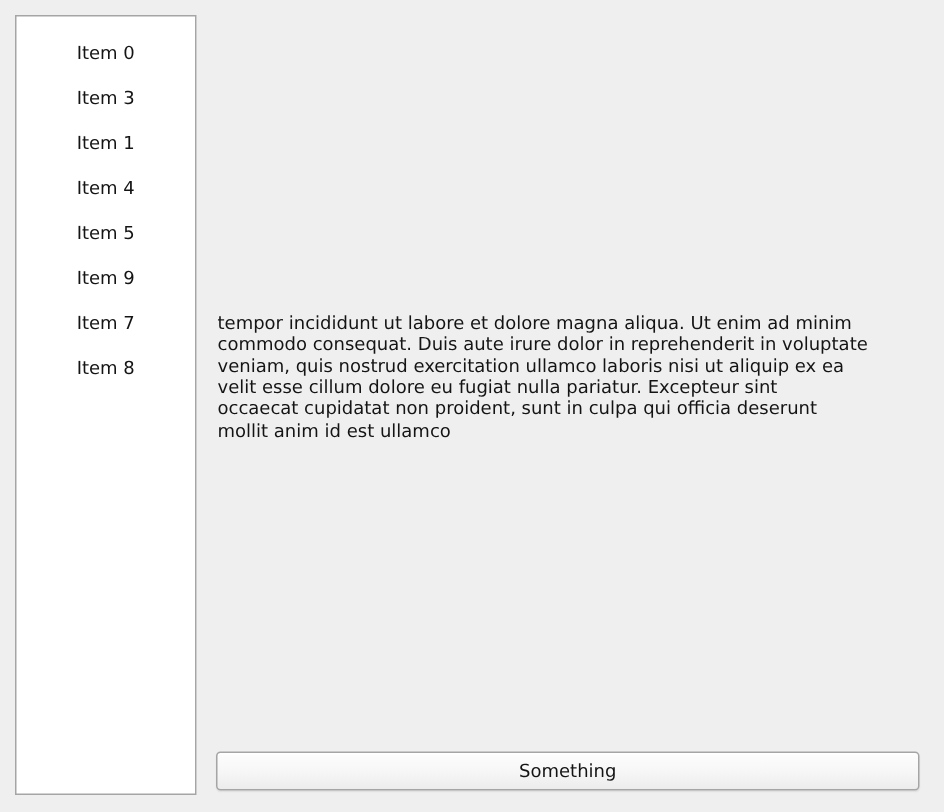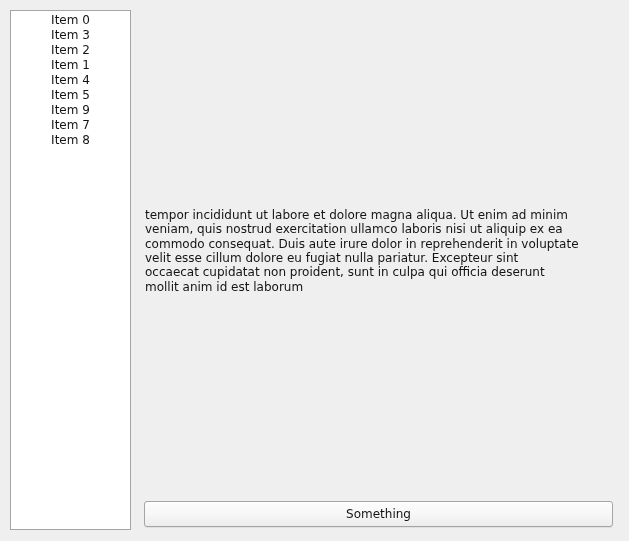--- a/index.html
+++ b/index.html
@@ -30,20 +30,21 @@
     padding-top: 2px;
     overflow: hidden;
   }
   .list-item {
     height: 15px;
     line-height: 15px;
     font-size: 12px;
     text-align: center;
     white-space: nowrap;
     color: var(--text, #141414);
+    margin-top: 15px;
   }
   .paragraph {
     position: absolute;
     left: 145px;
     top: 208px;
     width: 475px;
   }
   .text-line {
     font-size: 12px;
     line-height: 14.33px;
@@ -72,33 +73,32 @@
   }
 </style>
 </head>
 <body>
 
 <div class="window">
 
   <div class="listbox">
       <div class="list-item">Item 0</div>
       <div class="list-item">Item 3</div>
-      <div class="list-item">Item 2</div>
       <div class="list-item">Item 1</div>
       <div class="list-item">Item 4</div>
       <div class="list-item">Item 5</div>
       <div class="list-item">Item 9</div>
       <div class="list-item">Item 7</div>
       <div class="list-item">Item 8</div>
     </div>
 
   <div class="paragraph">
       <div class="text-line">tempor incididunt ut labore et dolore magna aliqua. Ut enim ad minim</div>
+      <div class="text-line">commodo consequat. Duis aute irure dolor in reprehenderit in voluptate</div>
       <div class="text-line">veniam, quis nostrud exercitation ullamco laboris nisi ut aliquip ex ea</div>
-      <div class="text-line">commodo consequat. Duis aute irure dolor in reprehenderit in voluptate</div>
       <div class="text-line">velit esse cillum dolore eu fugiat nulla pariatur. Excepteur sint</div>
       <div class="text-line">occaecat cupidatat non proident, sunt in culpa qui officia deserunt</div>
-      <div class="text-line">mollit anim id est laborum</div>
+      <div class="text-line">mollit anim id est ullamco</div>
     </div>
 
   <button class="something-button">Something</button>
 
 </div>
 
 </body></html>

